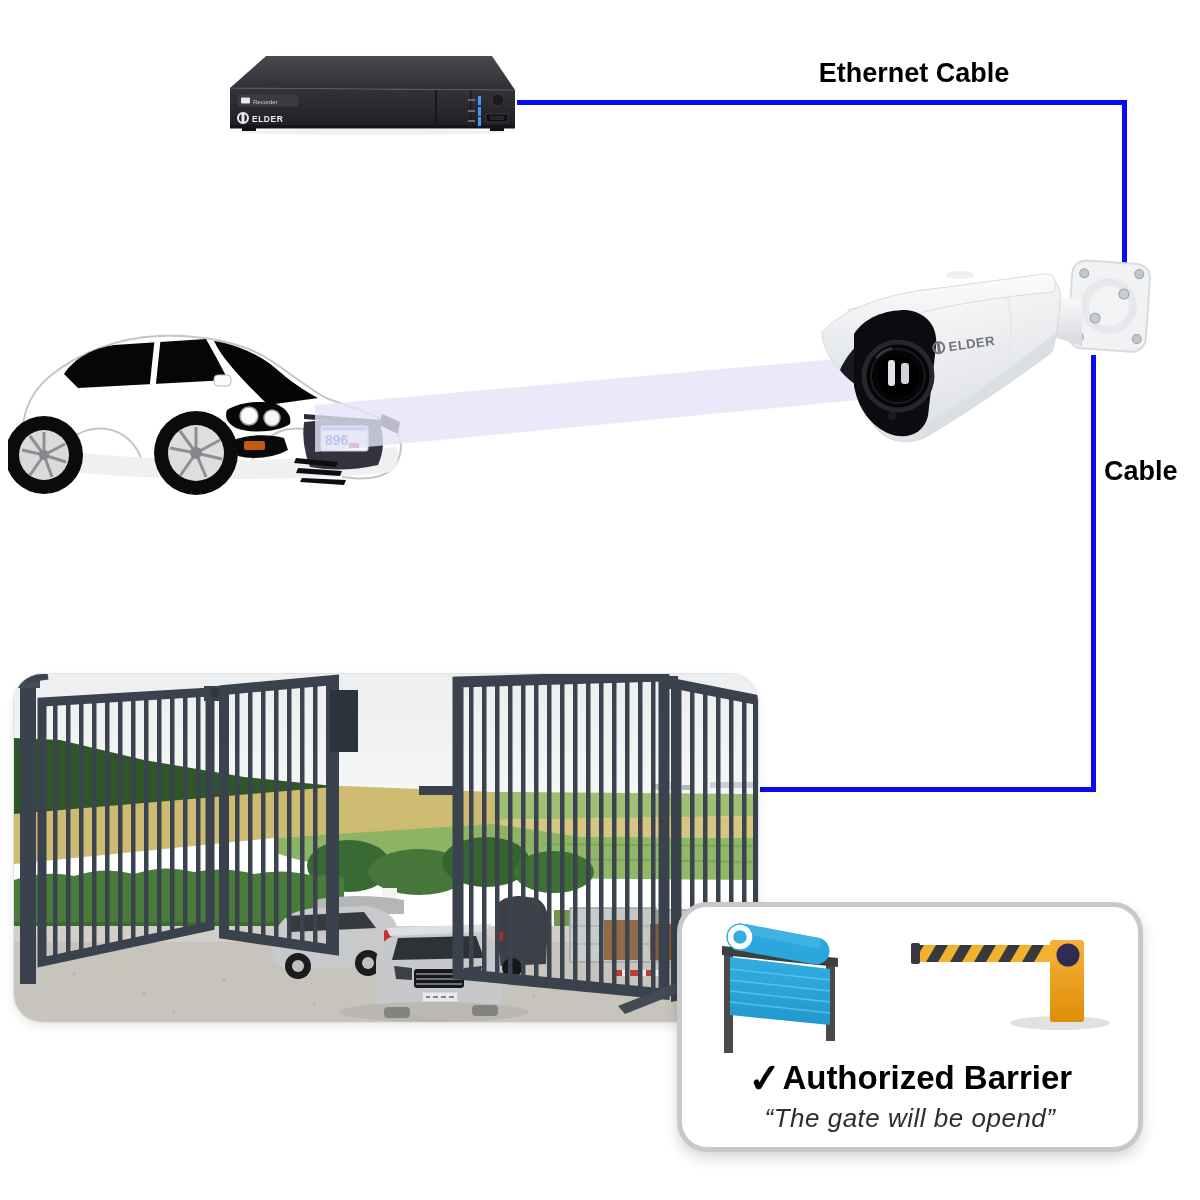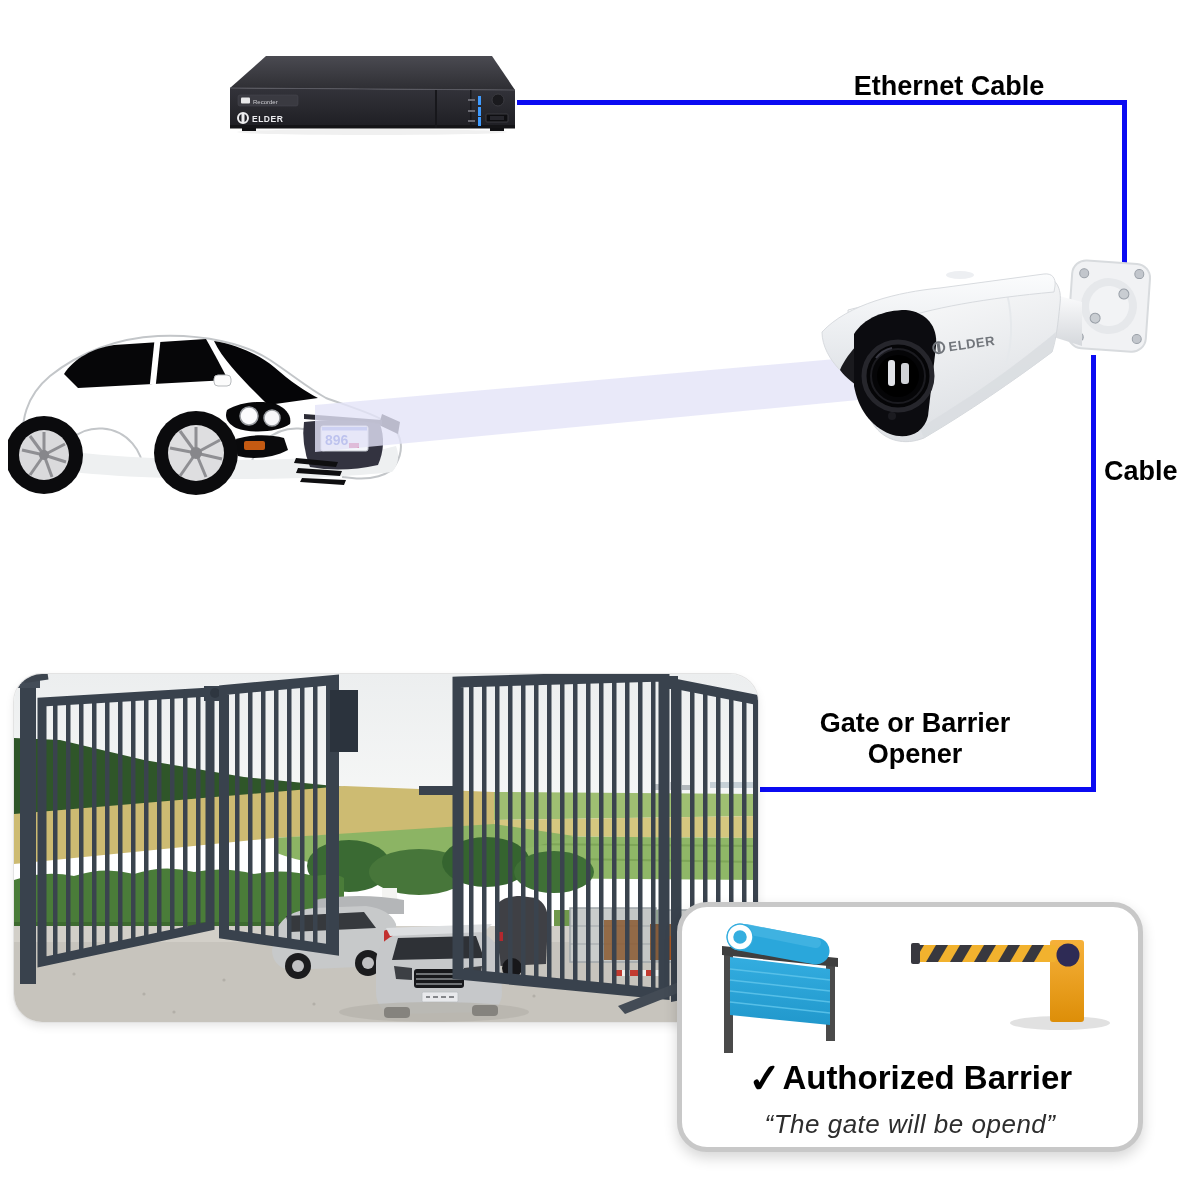--- a/index.html
+++ b/index.html
@@ -9,21 +9,21 @@
   .lbl{font-weight:bold;font-size:27px;line-height:1.15;text-align:center;color:#000;}
   .blue-line{background:#0b0bf2;position:absolute;}
   #gate-photo{position:absolute;left:14px;top:674px;width:744px;height:348px;
               border-radius:28px;overflow:hidden;box-shadow:0 0 0 1px #e3e3e3,0 4px 10px rgba(0,0,0,.10);}
   #result-card{position:absolute;left:677px;top:902px;width:456px;height:240px;background:#fff;
                border:5px solid #c8c8c8;border-radius:30px;box-shadow:0 6px 14px rgba(0,0,0,.16);}
   #auth-line{position:absolute;left:0;top:148px;width:100%;text-align:center;
              font-weight:bold;font-size:33px;white-space:nowrap;}
   #auth-line .chk{font-size:40px;font-weight:600;vertical-align:-3px;margin-right:1px;display:inline-block;transform:rotate(-4deg);}
   #quote-line{position:absolute;left:0;top:196px;width:100%;text-align:center;
-              font-style:italic;font-size:26px;color:#2d2d2d;letter-spacing:.5px;margin-top:6px;}
+              font-style:italic;font-size:26px;color:#2d2d2d;letter-spacing:.5px;}
   svg text{font-family:"Liberation Sans",sans-serif;}
 </style>
 </head>
 <body>
 
 <div id="stage">
 
   <div class="blue-line" style="left:517px;top:100px;width:610px;height:5px;"></div>
   <div class="blue-line" style="left:1122px;top:100px;width:5px;height:170px;"></div>
   <div class="blue-line" style="left:1091px;top:355px;width:5px;height:435px;"></div>
@@ -61,21 +61,21 @@
       <rect x="246" y="62" width="7" height="2" fill="#6a6a72"></rect>
         <rect x="256" y="59" width="3" height="9" fill="#3f9bff"></rect>
       <rect x="246" y="72" width="7" height="2" fill="#6a6a72"></rect>
         <rect x="256" y="69" width="3" height="9" fill="#3f9bff"></rect>
     </g>
     <circle cx="276" cy="52" r="6" fill="#1a1a1e" stroke="#3a3a40" stroke-width="1"></circle>
     <rect x="264" y="66" width="22" height="8" rx="1" fill="#0e0e11" stroke="#3a3a40" stroke-width="1"></rect>
     <rect x="268" y="68" width="14" height="4" fill="#26262c"></rect>
   </svg>
 
-  <div class="lbl abs" style="left:819px;top:58px;width:260px;margin-top:13px;">Ethernet Cable</div>
+  <div class="lbl abs" style="left:784px;top:58px;width:260px;">Ethernet Cable</div>
 
   <svg class="abs" style="left:8px;top:326px;" width="400" height="172" viewBox="0 0 400 172">
     <path d="M16,120 C12,96 18,70 42,50 C72,26 110,12 150,10 C196,8 238,18 262,34 C286,50 300,62 318,72 C346,82 372,90 384,100 C394,110 396,124 388,138 C382,150 362,154 344,152 L335,151 A45,45 0 0 0 242,147 L135,149 A43,43 0 0 0 48,143 L30,140 C18,134 16,128 16,120 Z" fill="#ffffff" stroke="#c3c6c9" stroke-width="2"></path>
     <path d="M18,118 C60,128 140,134 230,134 C300,134 360,128 388,120 C392,130 390,140 384,146 C300,156 120,156 34,142 C22,134 18,126 18,118 Z" fill="#eef0f1"></path>
     <path d="M56,48 C66,32 86,22 106,19 L198,13 C206,27 214,42 220,54 L70,62 Z" fill="#060608"></path>
     <rect x="148" y="14" width="6" height="44" fill="#ffffff" transform="skewX(-6)"></rect>
     <path d="M206,15 C230,19 252,29 266,41 C282,55 298,66 310,72 L260,79 C238,57 216,36 206,15 Z" fill="#050507"></path>
     <rect x="206" y="49" width="17" height="11" rx="4" fill="#fcfcfc" stroke="#b7babd" stroke-width="1"></rect>
     <path d="M219,84 C232,76 252,74 268,78 C278,82 284,90 282,98 C270,106 244,108 228,102 C220,98 216,92 219,84 Z" fill="#070709"></path>
     <circle cx="241" cy="90" r="9" fill="#fbfbfd" stroke="#9b9ea3" stroke-width="1.5"></circle>
@@ -293,21 +293,20 @@
         <rect x="316" y="16" width="28" height="62" fill="#2b333d"></rect>
         <rect x="405" y="112" width="42" height="9" fill="#39424d"></rect>
         <polygon points="444,8 650,2 650,320 444,300" fill="url(#bars)" stroke="#39424d" stroke-width="11"></polygon>
         <rect x="646" y="2" width="18" height="13" fill="#39424d"></rect>
         <polygon points="662,10 744,26 744,306 662,322" fill="url(#bars)" stroke="#39424d" stroke-width="10"></polygon>
         <polygon points="604,332 700,294 707,302 611,340" fill="#434b55"></polygon>
       </g>
     </svg>
   </div>
 
-  <div class="lbl abs" style="left:770px;top:708px;width:290px;">Gate or Barrier Opener</div>
 
   <div id="result-card">
     <svg class="abs" style="left:30px;top:6px;" width="150" height="142" viewBox="0 0 150 142">
       <defs>
         <linearGradient id="doorShade" x1="0" y1="0" x2="0" y2="1">
           <stop offset="0" stop-color="#33ade0"></stop>
             <stop offset="1" stop-color="#2198cc"></stop>
         </linearGradient>
       </defs>
       <rect x="12" y="38" width="9" height="102" fill="#4a4a4a"></rect>

